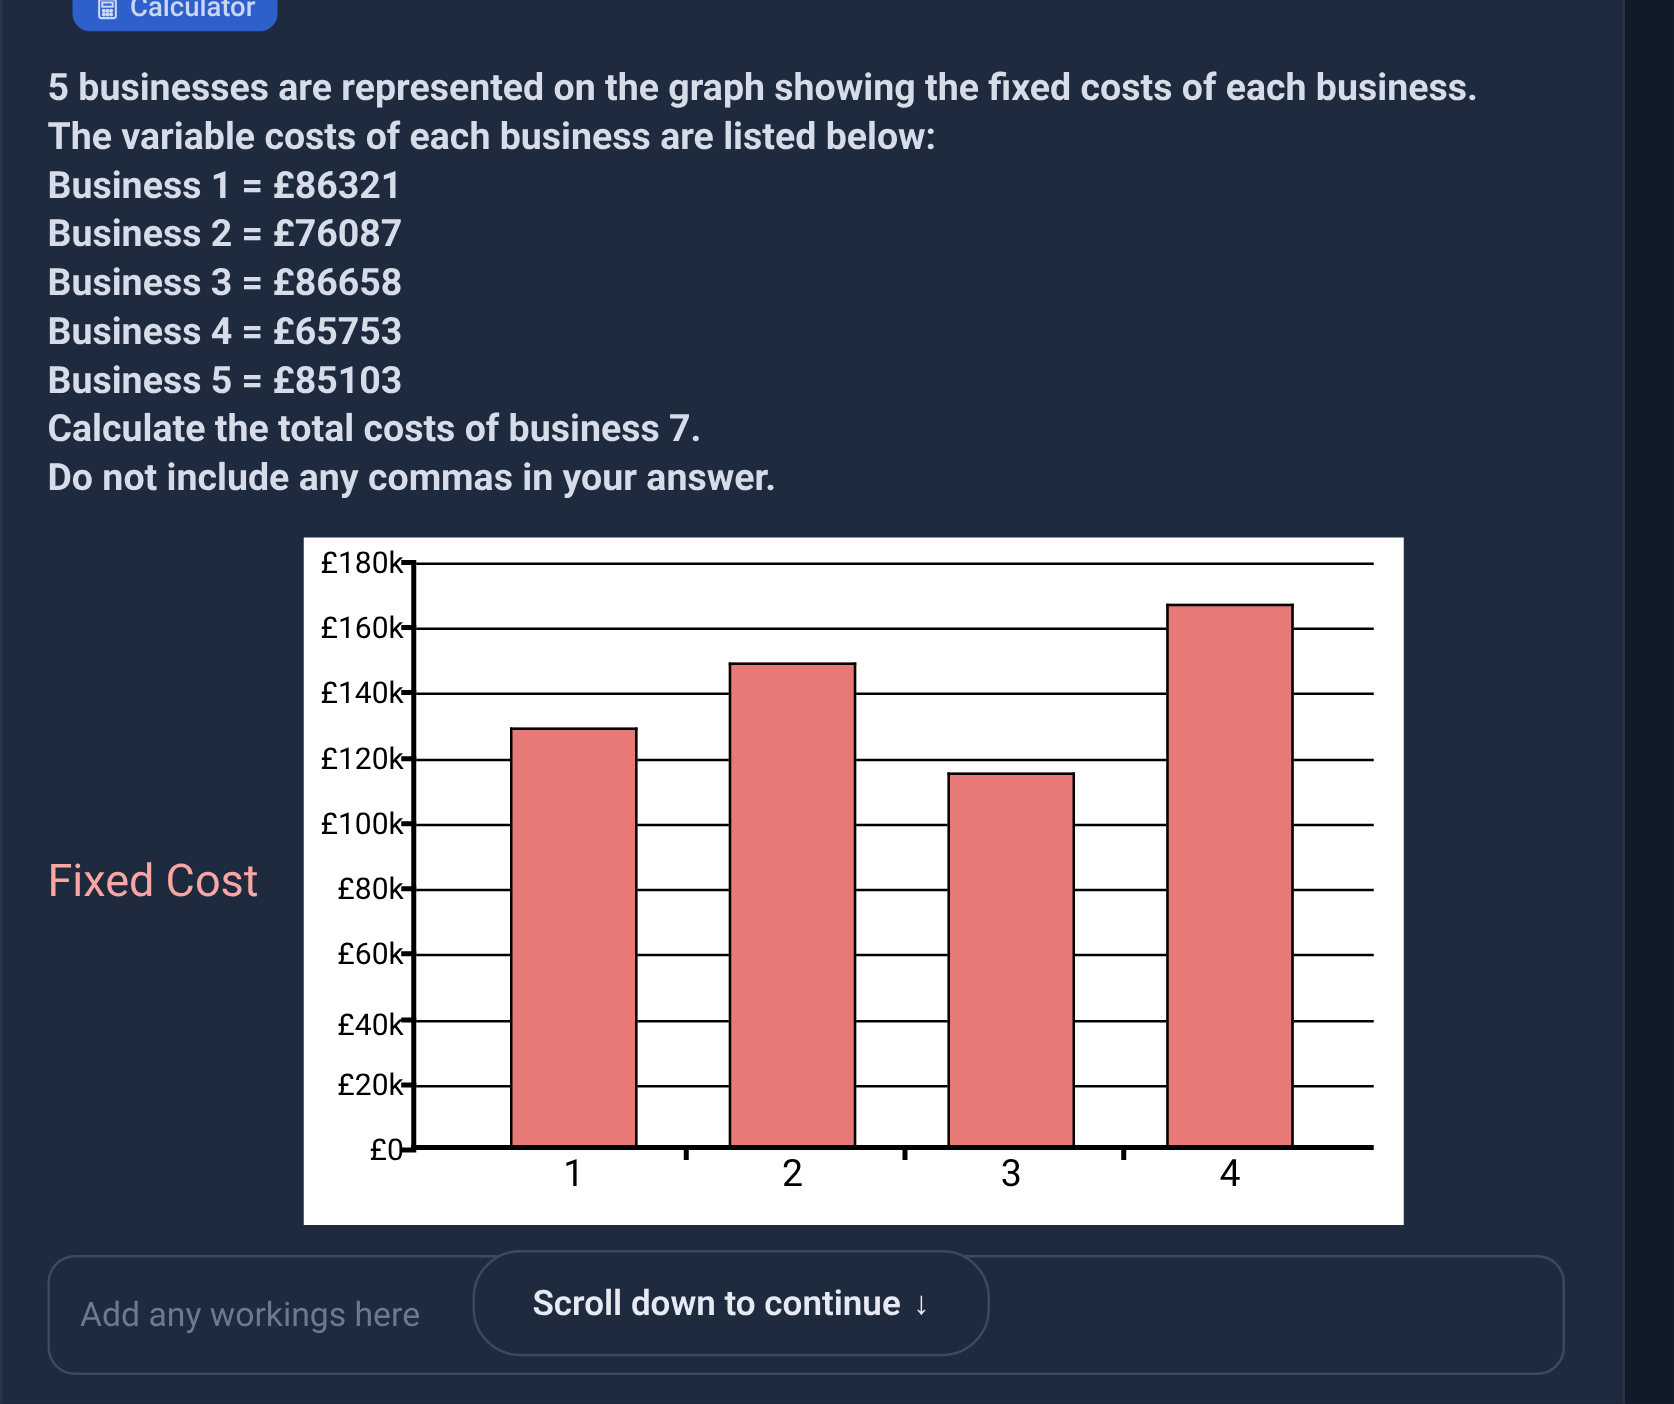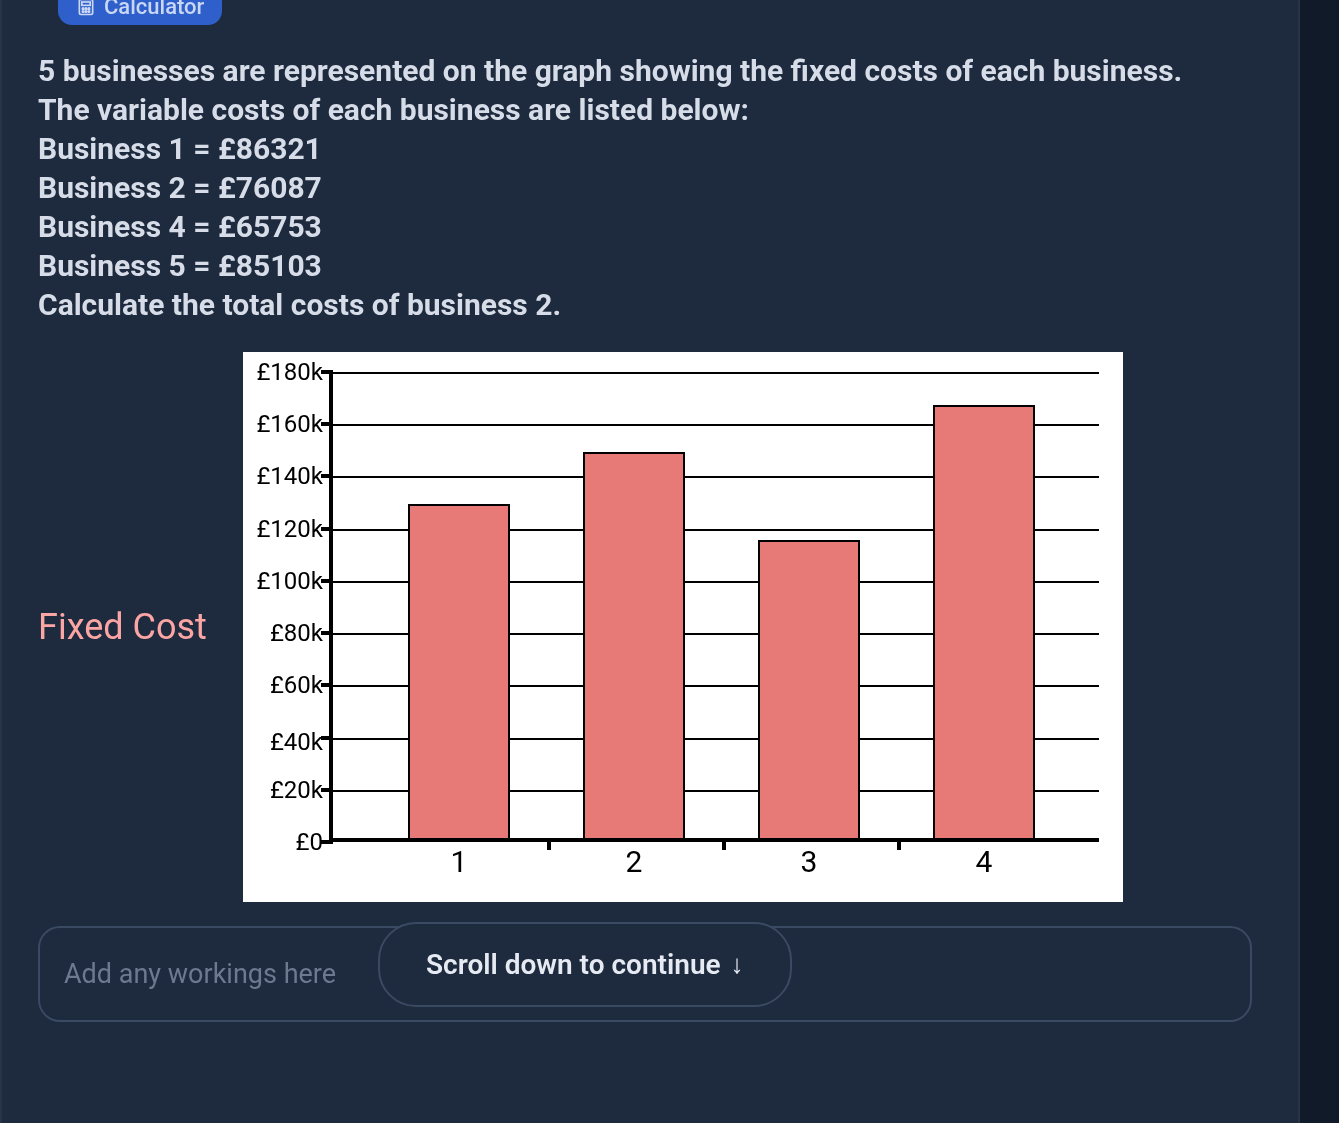--- a/index.html
+++ b/index.html
@@ -193,23 +193,25 @@
         </svg>
       </span>
       <span>Calculator</span>
     </div>
 
     <div class="question-text">
       <p>5 businesses are represented on the graph showing the fixed costs of each business.</p>
       <p>The variable costs of each business are listed below:</p>
       <p>Business 1 = £86321</p>
       <p>Business 2 = £76087</p>
+      <p>Business 3 = £86658</p>
       <p>Business 4 = £65753</p>
       <p>Business 5 = £85103</p>
-      <p>Calculate the total costs of business 2.</p>
+      <p>Calculate the total costs of business 7.</p>
+      <p>Do not include any commas in your answer.</p>
     </div>
 
     <div class="chart-wrap">
       <div class="y-axis-label">Fixed Cost</div>
       <div>
         <div class="chart-img-box">
           <div class="plot" id="plot">
               <div class="tick-mark" style="top: 468px;"></div>
               <div class="tick" style="top: 470px;">£0</div>
               <div class="grid-line" style="top: 417.778px;"></div>

